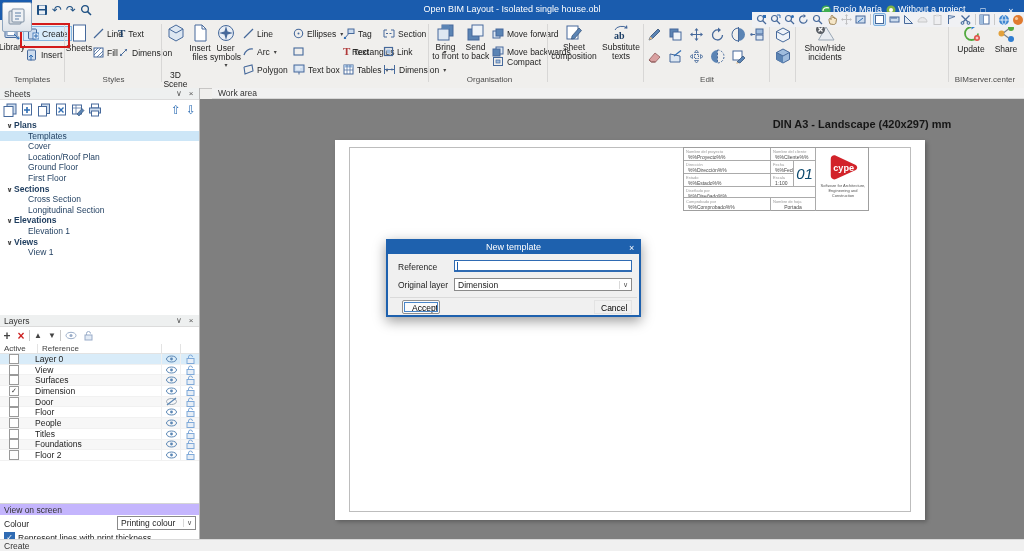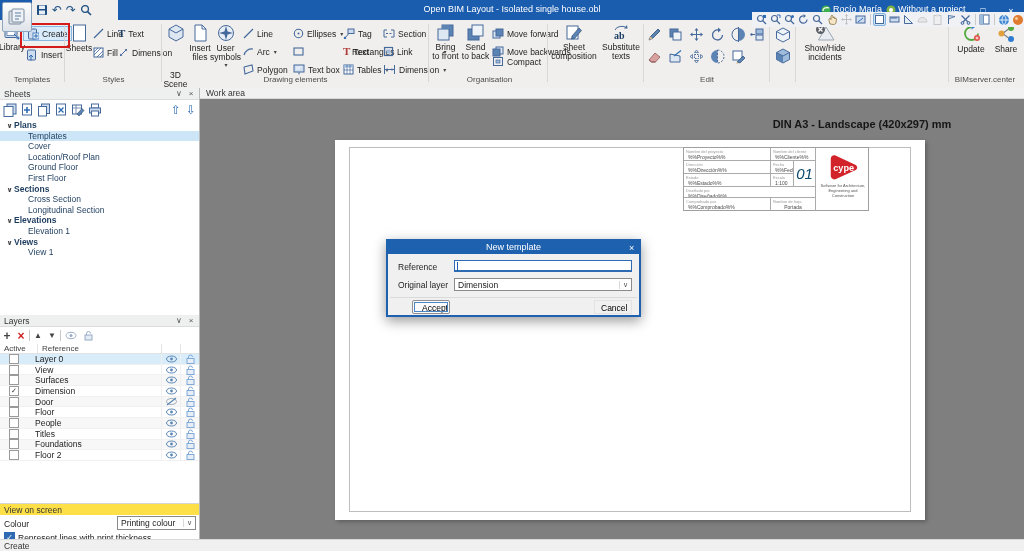--- a/index.html
+++ b/index.html
@@ -44,28 +44,28 @@
   .tchild{padding-left:28px;}
   .tsel{background:#cde6f7;}
   .lrow{display:flex;align-items:center;height:10.7px;font-size:8.5px;color:#222;border-bottom:1px solid #f1f1f1;box-sizing:border-box;}
   .lrow.alt{background:#f7f7f7;}
   .lrow.sel{background:#d9ecf9;}
   .chk{width:8px;height:8px;border:1px solid #9a9a9a;background:#fff;margin-left:9px;flex:0 0 auto;
        font-size:7px;line-height:8px;text-align:center;color:#333;}
   .lname{flex:1;padding-left:16px;}
   .lcell{width:18px;text-align:center;flex:0 0 auto;border-left:1px solid #efefef;height:100%;display:flex;align-items:center;justify-content:center;}
   .hdrrow{display:flex;font-size:8px;color:#444;height:9px;line-height:9px;border-bottom:1px solid #e3e3e3;}
-  .vos-bar{position:absolute;left:0;width:199px;height:12px;background:#fde047;border-top:1px solid #d5d5d5;
+  .vos-bar{position:absolute;left:0;width:199px;height:12px;background:#c4b5fd;border-top:1px solid #d5d5d5;
            font-size:8.5px;color:#333;line-height:12px;padding-left:4px;box-sizing:border-box;}
   .selbox{background:#fff;border:1px solid #8a8a8a;font-size:8.5px;color:#222;display:flex;align-items:center;box-sizing:border-box;}
   .selbox .val{flex:1;padding-left:3px;white-space:nowrap;overflow:hidden;}
   .selbox .ch{width:11px;text-align:center;font-size:7px;color:#555;border-left:1px solid #d9d9d9;}
   .bluechk{width:9px;height:9px;background:#2f6bb3;border:1px solid #2f6bb3;color:#fff;font-size:8px;line-height:9px;text-align:center;}
   
-  .wahead{position:absolute;left:200px;top:88px;right:0;height:11px;background:#f1f1f1;border-bottom:1px solid #d7d7d7;
+  .wahead{position:absolute;left:212px;top:88px;right:0;height:11px;background:#f1f1f1;border-bottom:1px solid #d7d7d7;
           font-size:8.5px;color:#333;line-height:11px;padding-left:6px;box-sizing:border-box;}
   .canvas{position:absolute;left:200px;top:99px;right:0;bottom:12px;background:#7f7f7f;}
   .sheet{position:absolute;left:335px;top:140px;width:590px;height:380px;background:#fff;box-shadow:2px 2px 4px rgba(0,0,0,.25);}
   .margins{position:absolute;left:14px;top:7px;right:14px;bottom:8px;border:1px solid #bdbdbd;}
   .caption{position:absolute;left:700px;top:118px;width:324px;font-size:11px;font-weight:bold;color:#161616;text-align:center;}
   .tblock{position:absolute;left:348px;top:7px;width:186px;height:64px;border:1px solid #9f9f9f;box-sizing:border-box;background:#fff;}
   .tcell{position:absolute;border-right:1px solid #ababab;border-bottom:1px solid #ababab;box-sizing:border-box;overflow:hidden;}
   .tcap{display:block;font-size:4px;color:#9a9a9a;line-height:5px;padding:1px 0 0 2px;white-space:nowrap;}
   .tval{display:block;font-size:5px;color:#4a4a4a;line-height:6px;padding-left:4px;white-space:nowrap;}
   
@@ -424,21 +424,20 @@
     <div class="sb" style="left:383px;top:44px;">
       <svg width="13" height="11">
           <line x1="1.5" y1="1" x2="1.5" y2="10" stroke="#46699b"></line>
           <line x1="11.5" y1="1" x2="11.5" y2="10" stroke="#46699b"></line>
           <line x1="2" y1="5.5" x2="11" y2="5.5" stroke="#46699b"></line>
           <path d="M2 5.5 L4.5 4.2 L4.5 6.8 Z M11 5.5 L8.5 4.2 L8.5 6.8 Z" fill="#46699b"></path>
         </svg>
       <span>Dimension</span>
         <span class="dd">▾</span>
     </div>
-    <div class="gl" style="left:163px;width:265px;">Drawing elements</div>
     <div class="vdiv" style="left:428px;"></div>
 
     <div class="lb" style="left:431px;top:4px;width:29px;">
       <svg width="17" height="17">
           <rect x="5" y="1" width="11" height="11" fill="#5b84b4" stroke="#46699b"></rect>
           <rect x="1" y="5" width="11" height="11" fill="#dde7f2" stroke="#46699b"></rect>
           <rect x="5" y="1" width="7" height="4" fill="#5b84b4"></rect>
         </svg>
       <span class="lbl">Bring to front</span>
     </div>
@@ -941,18 +940,18 @@
     <button class="dclose" style="background:none;border:none;">×</button>
     <span class="dlabel" style="left:10px;top:21px;">Reference</span>
     <input class="dinput" style="top: 19px;" value="">
     <div class="abs" style="left:69px;top:21px;width:1px;height:9px;background:#1a5cad;"></div>
     <span class="dlabel" style="left:10px;top:39px;">Original layer</span>
     <div class="selbox abs" style="left:66px;top:37px;width:178px;height:13px;">
       <span class="val">Dimension</span>
       <span class="ch">∨</span>
     </div>
     <div class="dsep" style="top:56px;"></div>
-    <button class="dbtn accept" style="left:24px;top:59px;padding-left:9px;">Accept</button>
+    <button class="dbtn accept" style="left:14px;top:59px;padding-left:9px;">Accept</button>
     <button class="dbtn cancel" style="right:7px;top:59px;">Cancel</button>
   </div>
 
   <div class="statusbar">Create</div>
 </div>
 
 </body></html>

